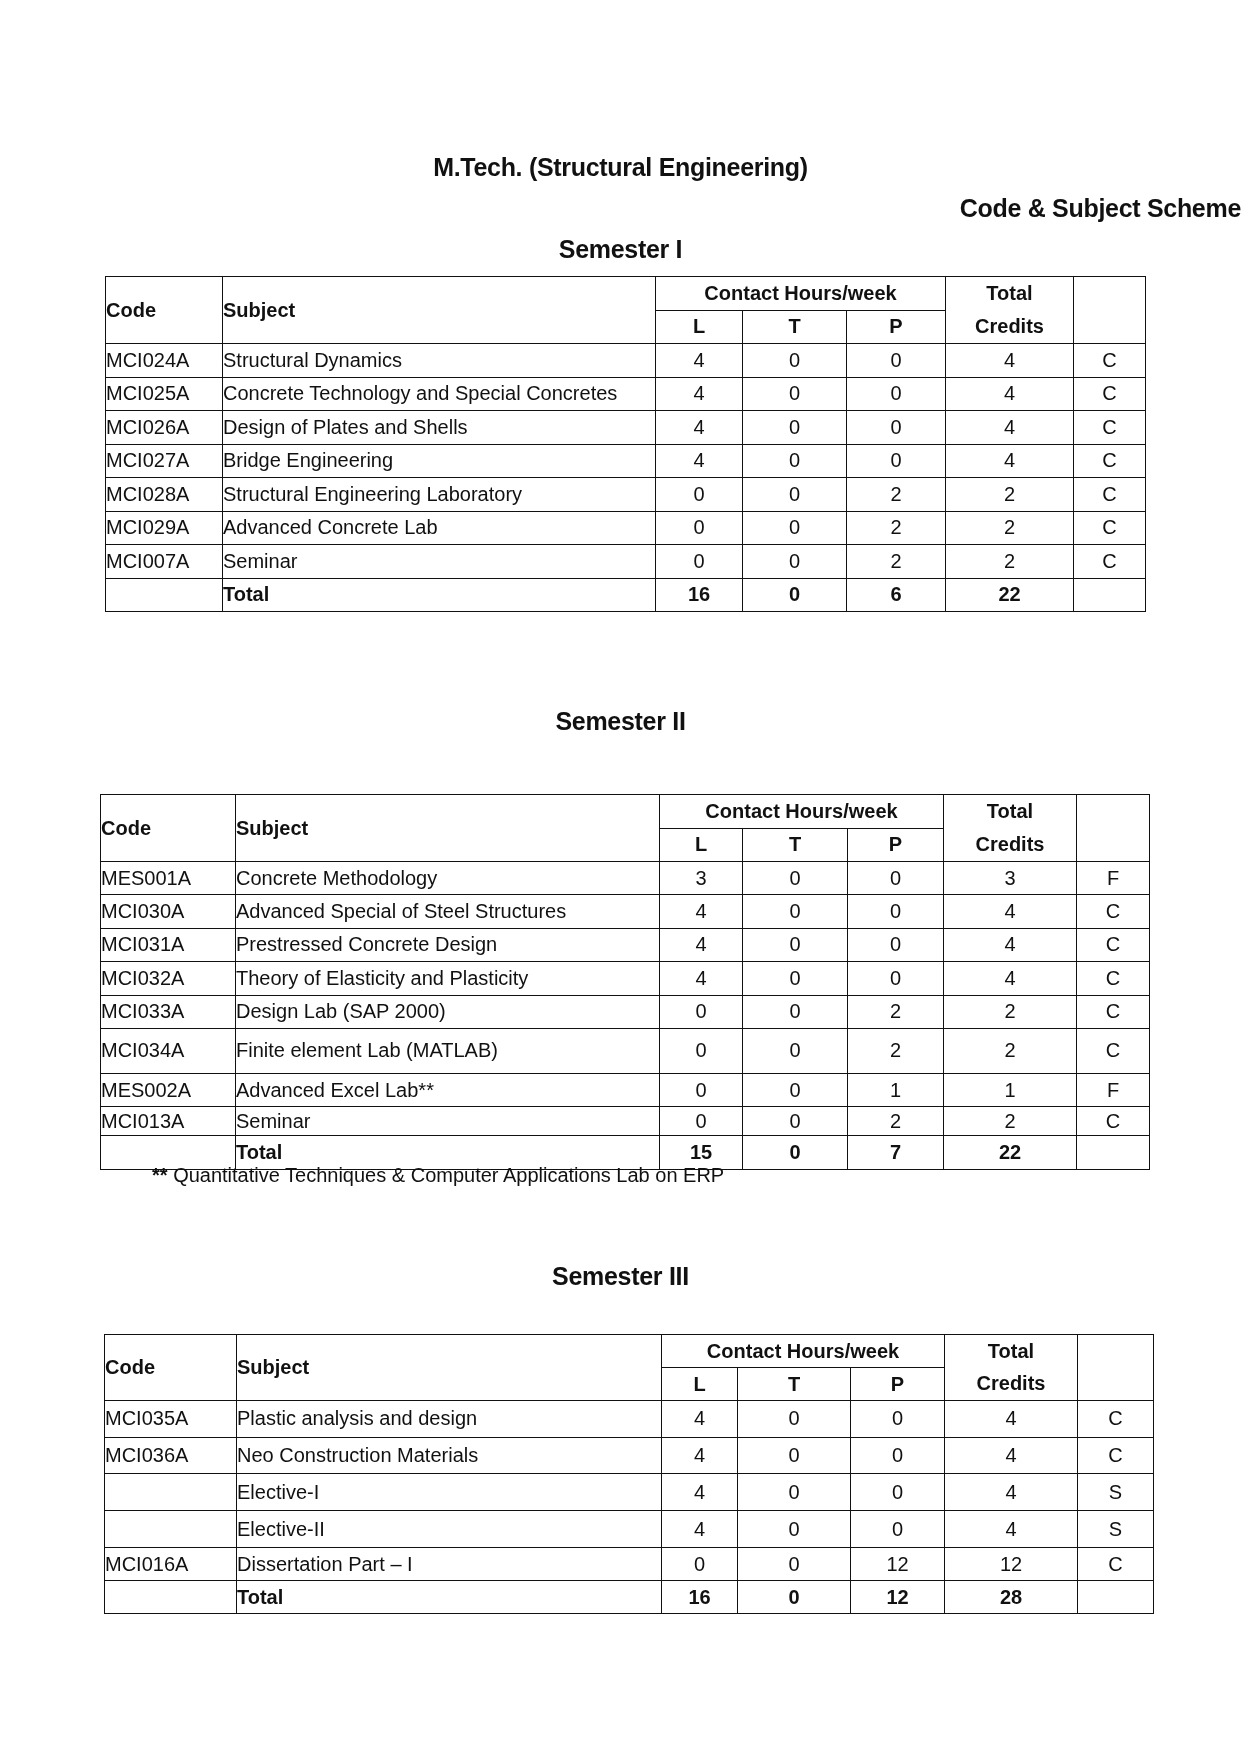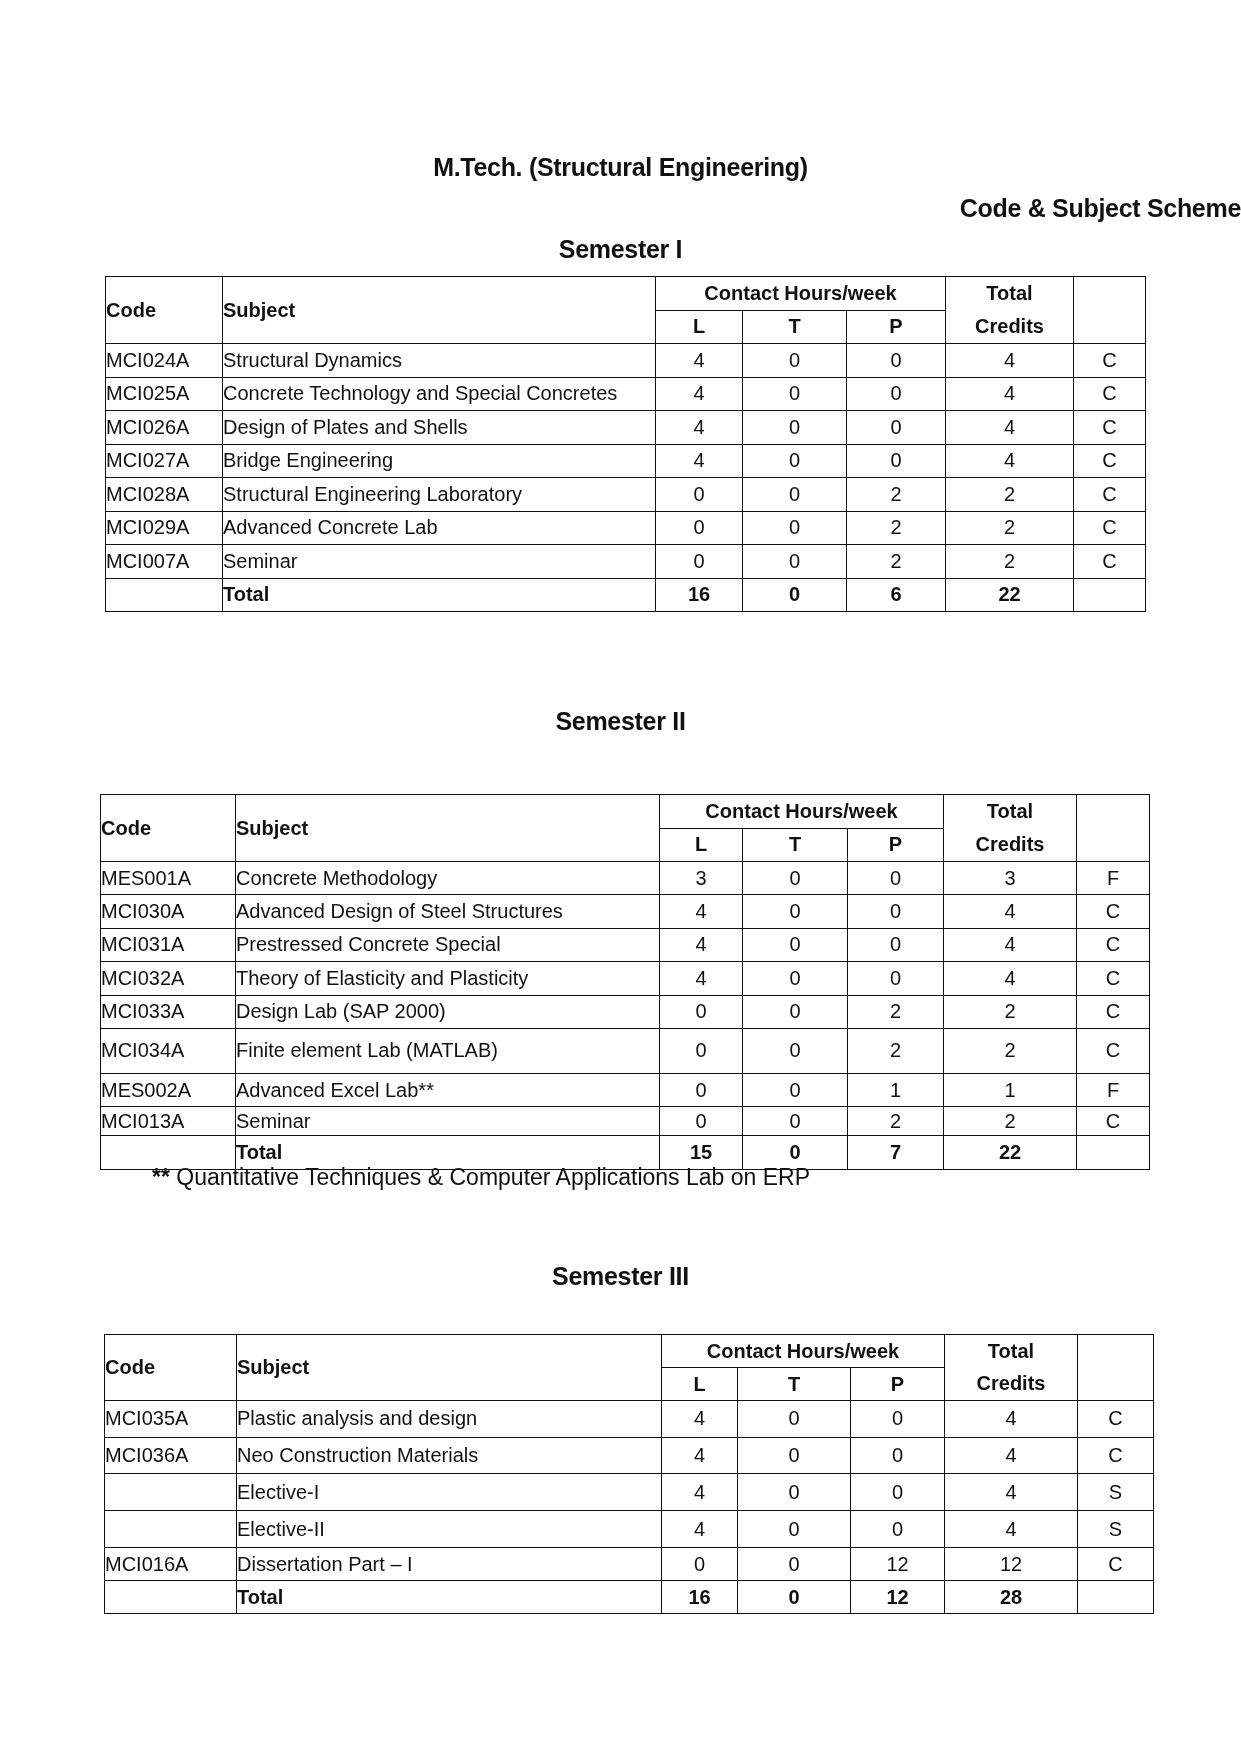--- a/index.html
+++ b/index.html
@@ -6,21 +6,21 @@
   body{width:1241px;height:1754px;position:relative;overflow:hidden;
        font-family:"Liberation Sans","DejaVu Sans",sans-serif;color:#111;}
   .heading{position:absolute;left:0;width:1241px;text-align:center;
            font-weight:bold;font-size:25px;letter-spacing:-0.3px;}
   table.scheme{position:absolute;border-collapse:collapse;table-layout:fixed;font-size:20px;}
   table.scheme td{border:1.5px solid #111;padding:0;vertical-align:middle;white-space:nowrap;overflow:hidden;}
   td.txt{text-align:left;padding-left:11px;}
   td.num{text-align:center;}
   td.hdr{font-weight:bold;}
   tr.total td{font-weight:bold;}
-  .footnote{position:absolute;left:152px;font-size:23px;}
+  .footnote{position:absolute;left:152px;font-size:20px;}
   .footnote b{font-weight:bold;}
 </style>
 </head>
 <body>
 
 <div class="heading" style="top:153px;">M.Tech. (Structural Engineering)</div>
 <div class="heading" style="top:194px;text-align:right;">Code &amp; Subject Scheme</div>
 <div class="heading" style="top:235px;">Semester I</div>
 
 <table class="scheme" id="sem1" style="left:105px;top:276px;width:1040px;">
@@ -151,30 +151,30 @@
         <td class="txt">MES001A</td>
         <td class="txt">Concrete  Methodology</td>
         <td class="num">3</td>
         <td class="num">0</td>
         <td class="num">0</td>
         <td class="num">3</td>
         <td class="num">F</td>
       </tr>
       <tr style="height:33.4px">
         <td class="txt">MCI030A</td>
-        <td class="txt">Advanced Design of Steel Structures</td>
+        <td class="txt">Advanced Special of Steel Structures</td>
         <td class="num">4</td>
         <td class="num">0</td>
         <td class="num">0</td>
         <td class="num">4</td>
         <td class="num">C</td>
       </tr>
       <tr style="height:33.4px">
         <td class="txt">MCI031A</td>
-        <td class="txt">Prestressed Concrete Special</td>
+        <td class="txt">Prestressed Concrete Design</td>
         <td class="num">4</td>
         <td class="num">0</td>
         <td class="num">0</td>
         <td class="num">4</td>
         <td class="num">C</td>
       </tr>
       <tr style="height:33.4px">
         <td class="txt">MCI032A</td>
         <td class="txt">Theory of Elasticity and Plasticity</td>
         <td class="num">4</td>

